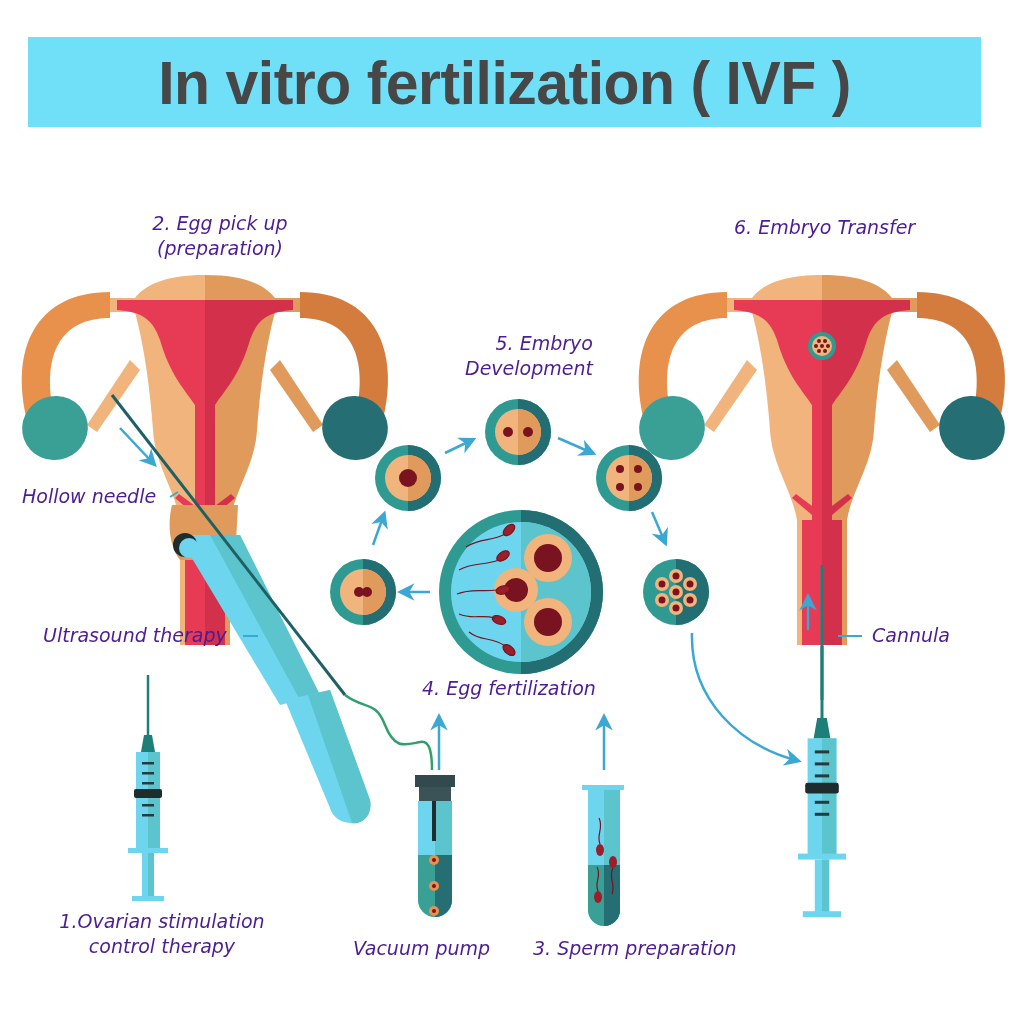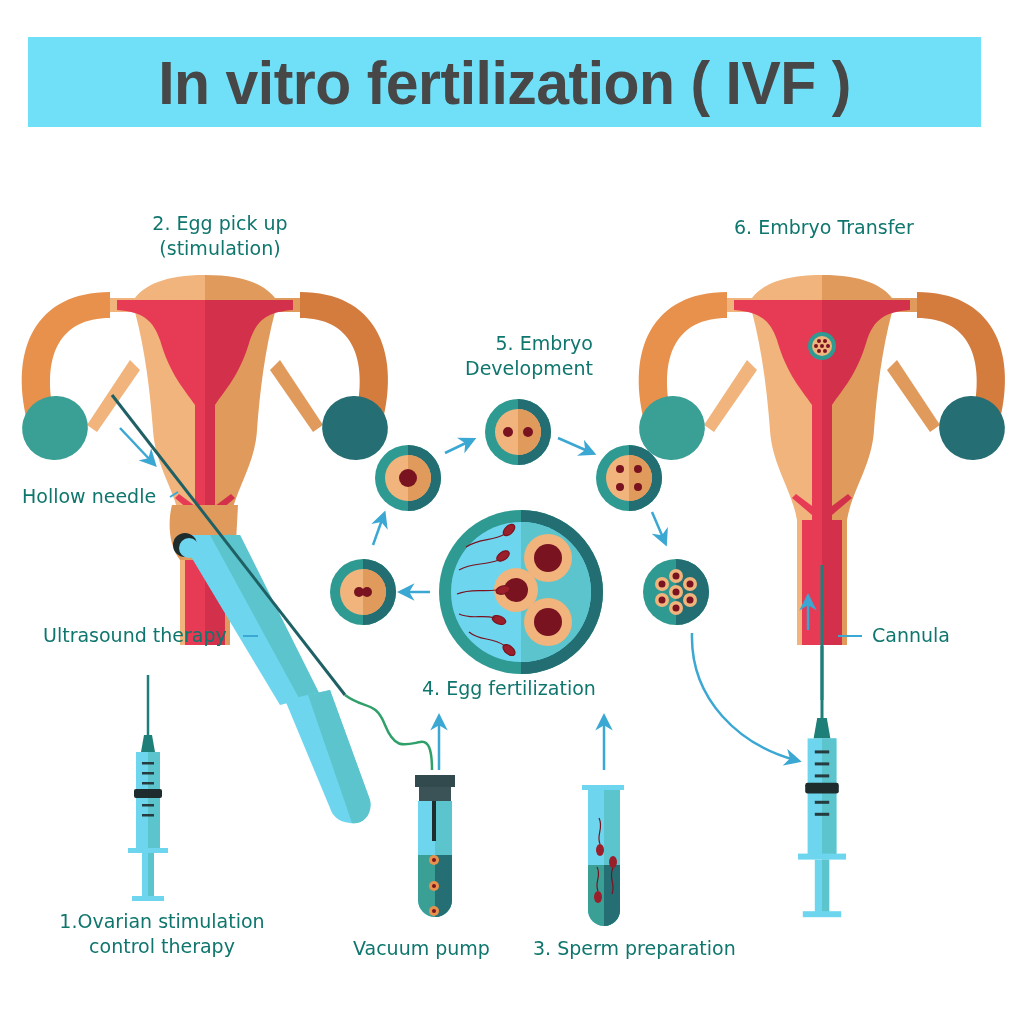--- a/index.html
+++ b/index.html
@@ -4,21 +4,21 @@
 <style>
   html, body { margin: 0; padding: 0; background: #ffffff; }
   body { width: 1024px; height: 1024px; position: relative; overflow: hidden;
          font-family: "Liberation Sans", sans-serif; }
   .title-bar { position: absolute; left: 28px; top: 37px; width: 953px; height: 90px;
                background: #6fe0f8; display: flex; align-items: center; justify-content: center; }
   .title-text { font-family: "Liberation Sans", sans-serif; font-weight: bold; font-size: 62px;
                 color: #474747; letter-spacing: -0.5px; transform: scaleX(0.95); }
   svg.art { position: absolute; left: 0; top: 0; }
   .label { position: absolute; font-family: "DejaVu Sans", sans-serif; font-size: 19px;
-           color: #0f766e; line-height: 25px; white-space: nowrap; }
+           color: #4c1d95; line-height: 25px; white-space: nowrap; font-style: italic; }
   .label.center { text-align: center; }
 </style>
 </head>
 <body>
 
 <div class="title-bar">
   <span class="title-text">In vitro fertilization ( IVF )</span>
 </div>
 
 <svg class="art" width="1024" height="1024" viewBox="0 0 1024 1024">
@@ -246,21 +246,21 @@
     <line x1="430" y1="592" x2="404" y2="592" marker-end="url(#arrowhead)"></line>
     <line x1="373" y1="545" x2="383" y2="517" marker-end="url(#arrowhead)"></line>
     <line x1="445" y1="453" x2="470" y2="441" marker-end="url(#arrowhead)"></line>
     <line x1="558" y1="438" x2="590" y2="452" marker-end="url(#arrowhead)"></line>
     <line x1="652" y1="512" x2="664" y2="540" marker-end="url(#arrowhead)"></line>
   </g>
 </svg>
 
 <div class="label center" style="left:130px; top:211px; width:180px;">
   <div>2. Egg pick up</div>
-  <div>(stimulation)</div>
+  <div>(preparation)</div>
 </div>
 
 <div class="label" style="left:734px; top:215px;">6. Embryo Transfer</div>
 
 <div class="label" style="left:439px; top:331px;text-align:right;">
   <div>5. Embryo</div>
   <div style="padding-left:26px;">Development</div>
 </div>
 
 <div class="label" style="left:22px; top:484px;">Hollow needle</div>

